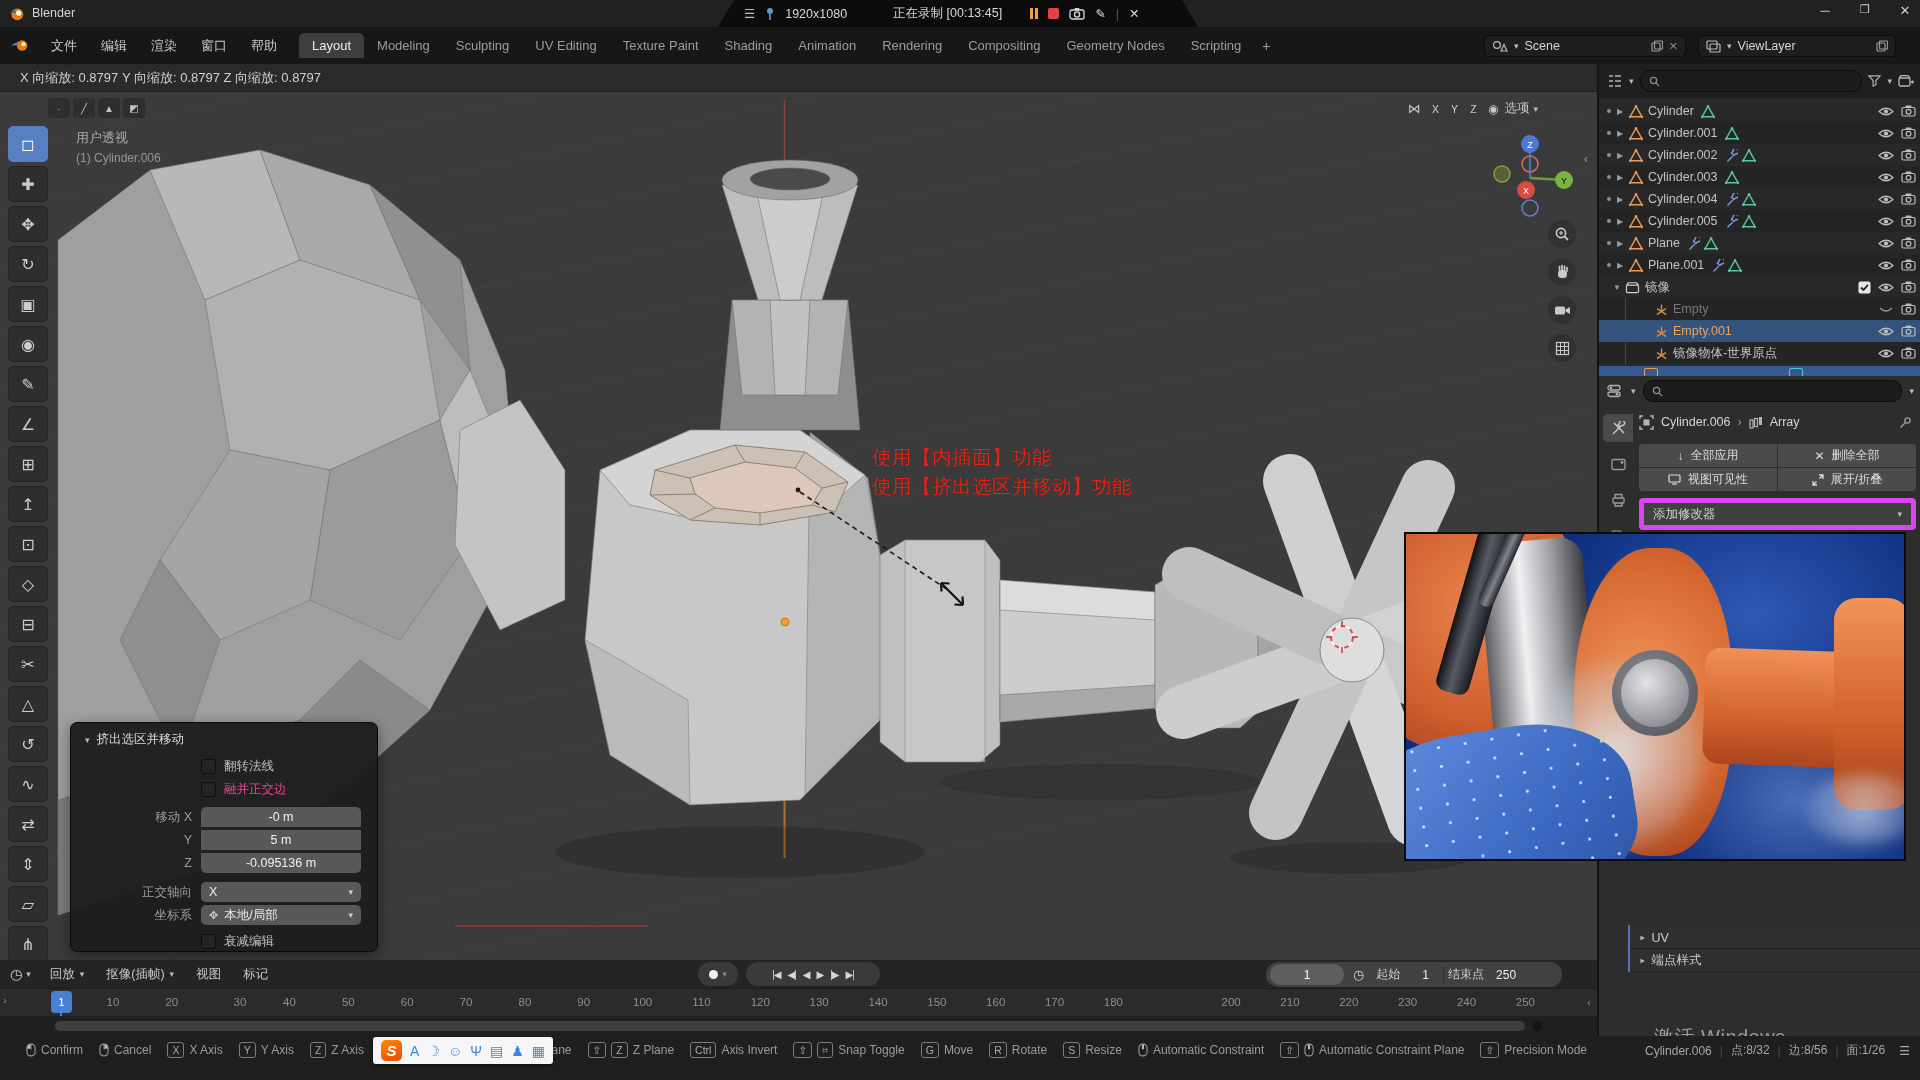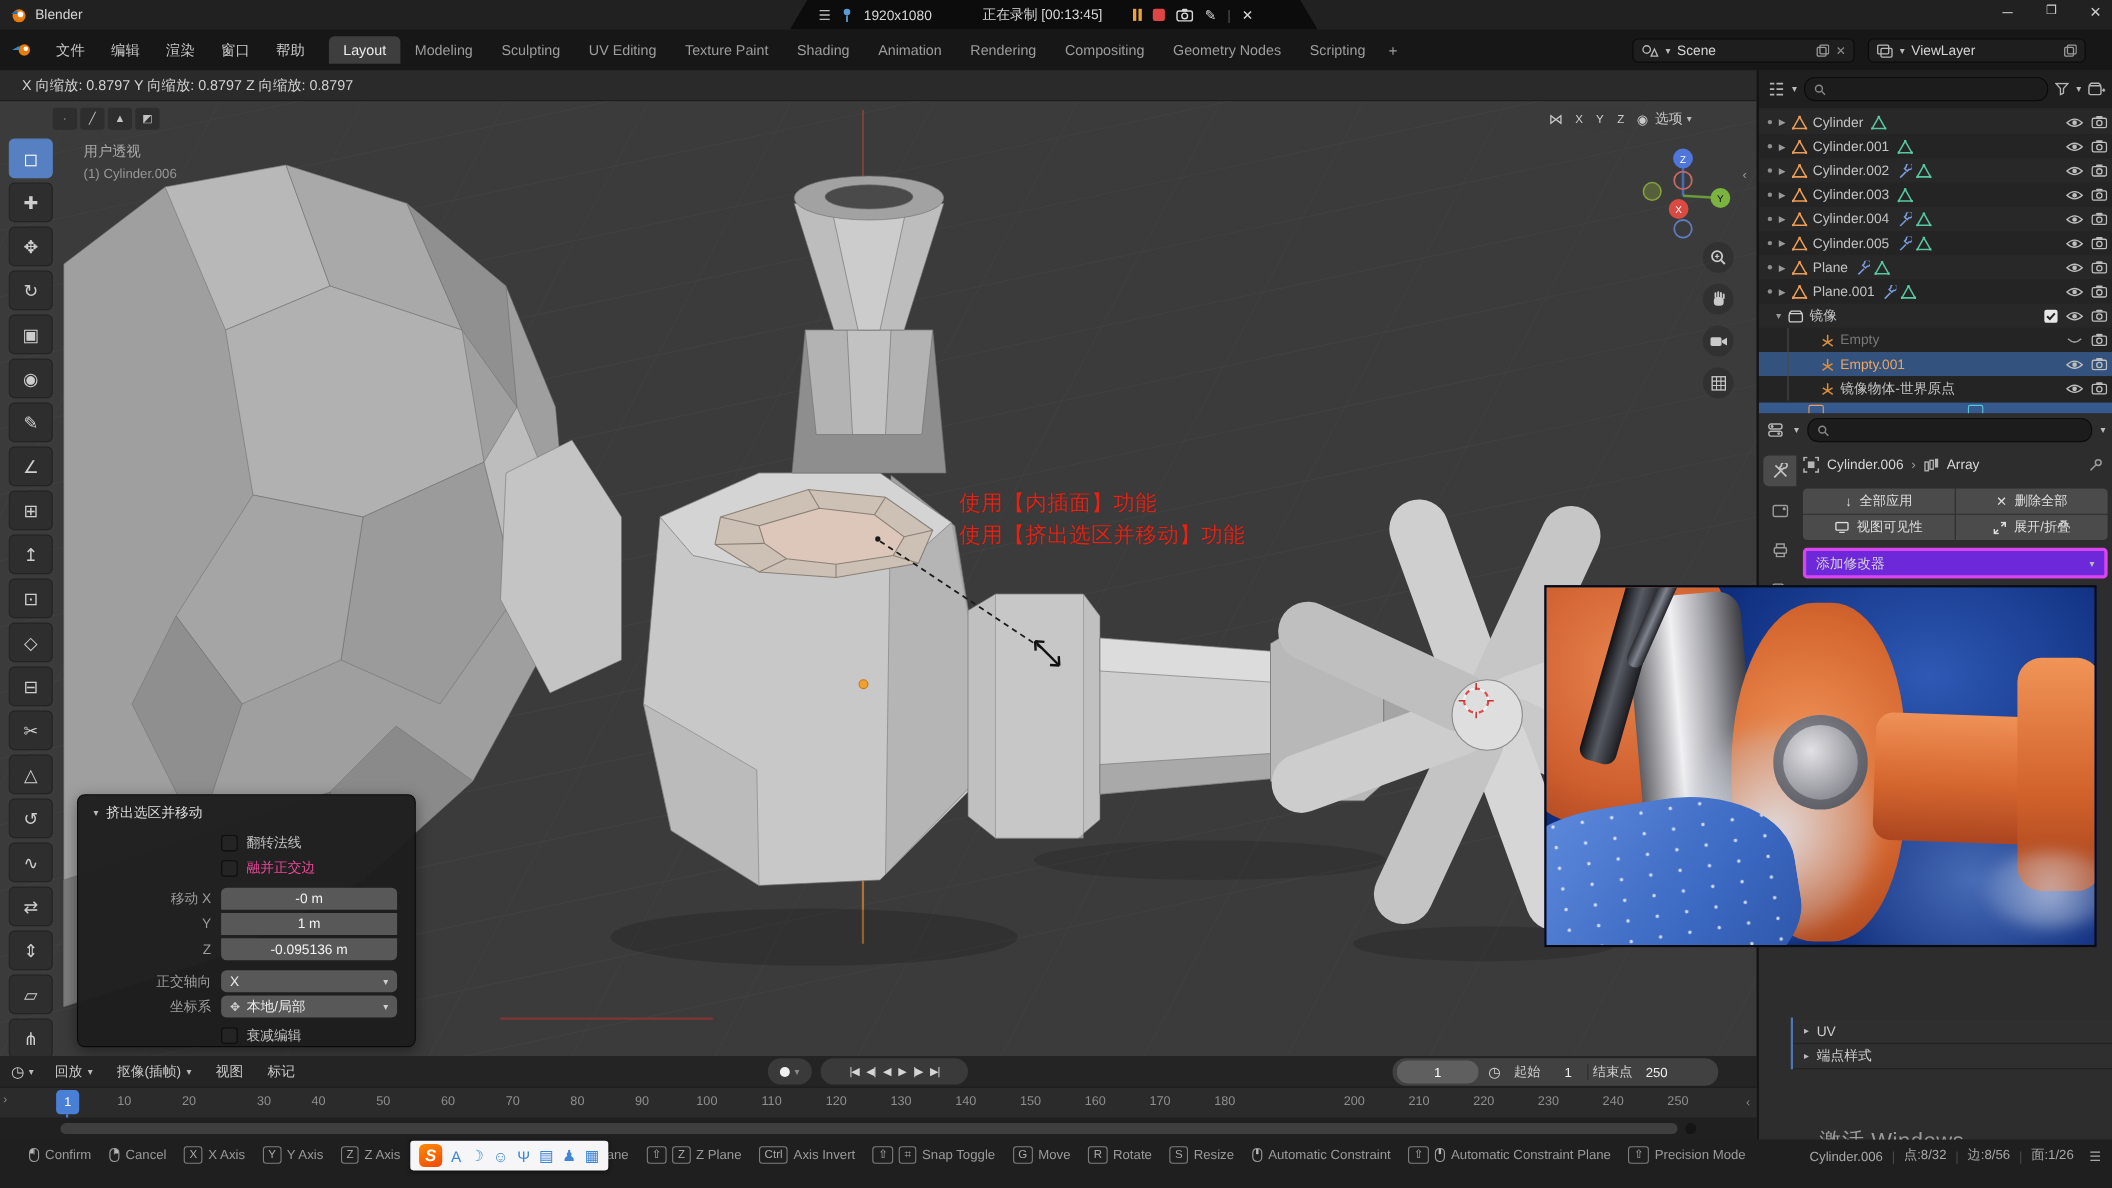--- a/index.html
+++ b/index.html
@@ -94,21 +94,21 @@
   .props-tabs{position:absolute;left:0;top:32px;width:38px;display:flex;flex-direction:column;gap:8px;align-items:center;padding-top:6px;}
   .ptab{width:30px;height:28px;border-radius:5px 0 0 5px;display:flex;align-items:center;justify-content:center;}
   .ptab.active{background:#4b4b4b;}
   .props-main{position:absolute;left:40px;top:32px;width:281px;}
   .breadcrumb{display:flex;align-items:center;gap:7px;height:28px;color:#d6d6d6;font-size:12.5px;}
   .btn-grid{display:grid;grid-template-columns:1fr 1fr;gap:1px;margin:8px 4px 0 0;}
   .pbtn{height:23px;background:#4b4b4b;color:#dedede;font-size:12px;display:flex;align-items:center;
         justify-content:center;gap:7px;}
   .pbtn:nth-child(1){border-radius:4px 0 0 0;} .pbtn:nth-child(2){border-radius:0 4px 0 0;}
   .pbtn:nth-child(3){border-radius:0 0 0 4px;} .pbtn:nth-child(4){border-radius:0 0 4px 0;}
-  .addmod{height:22px;background:#6d28d9;border:3px solid #d946ef;border-radius:4px;margin:7px 4px 0 0;
+  .addmod{height:22px;background:#404040;border:5px solid #d946ef;border-radius:4px;margin:7px 4px 0 0;
           display:flex;align-items:center;padding:0 9px;color:#d5d5d5;font-size:12.5px;text-align:center;}
   .cpanel{position:absolute;left:31px;width:292px;height:22px;background:#2f2f2f;border-bottom:1px solid #232323;
           display:flex;align-items:center;gap:7px;padding-left:10px;box-sizing:border-box;color:#cfcfcf;font-size:12.5px;}
   .activate{position:absolute;left:55px;top:648px;color:#9b9b9b;pointer-events:none;}
   .activate .l1{font-size:20px;font-weight:300;letter-spacing:.5px;}
   .activate .l2{font-size:12.5px;margin-top:6px;color:#8d8d8d;}
   
   .video{position:absolute;left:1404px;top:532px;width:502px;height:329px;z-index:30;background:#0e2d7c;
          border:2px solid #0a0a0a;box-sizing:border-box;overflow:hidden;}
   .video *{position:absolute;}
@@ -562,21 +562,21 @@
           <span class="op-check"></span>
           <span>融并正交边</span>
         </span>
       </div>
       <div class="op-row" style="margin-top:6px;">
         <span class="op-label">移动 X</span>
         <span class="op-field first">-0 m</span>
       </div>
       <div class="op-row">
         <span class="op-label">Y</span>
-        <span class="op-field">1 m</span>
+        <span class="op-field">5 m</span>
       </div>
       <div class="op-row">
         <span class="op-label">Z</span>
         <span class="op-field last">-0.095136 m</span>
       </div>
       <div class="op-row" style="margin-top:7px;">
         <span class="op-label">正交轴向</span>
         <span class="op-dd">
           <span>X</span>
             <span class="ddcaret">▾</span>

